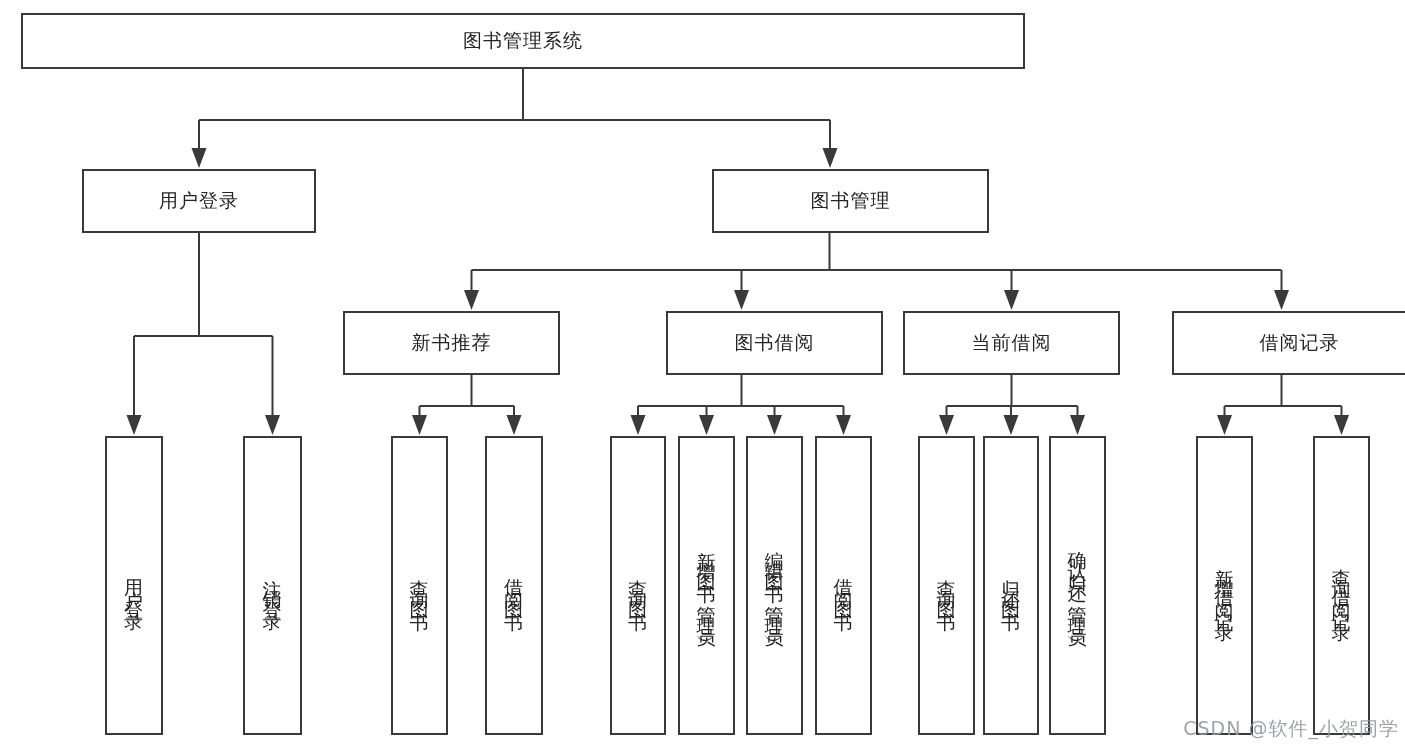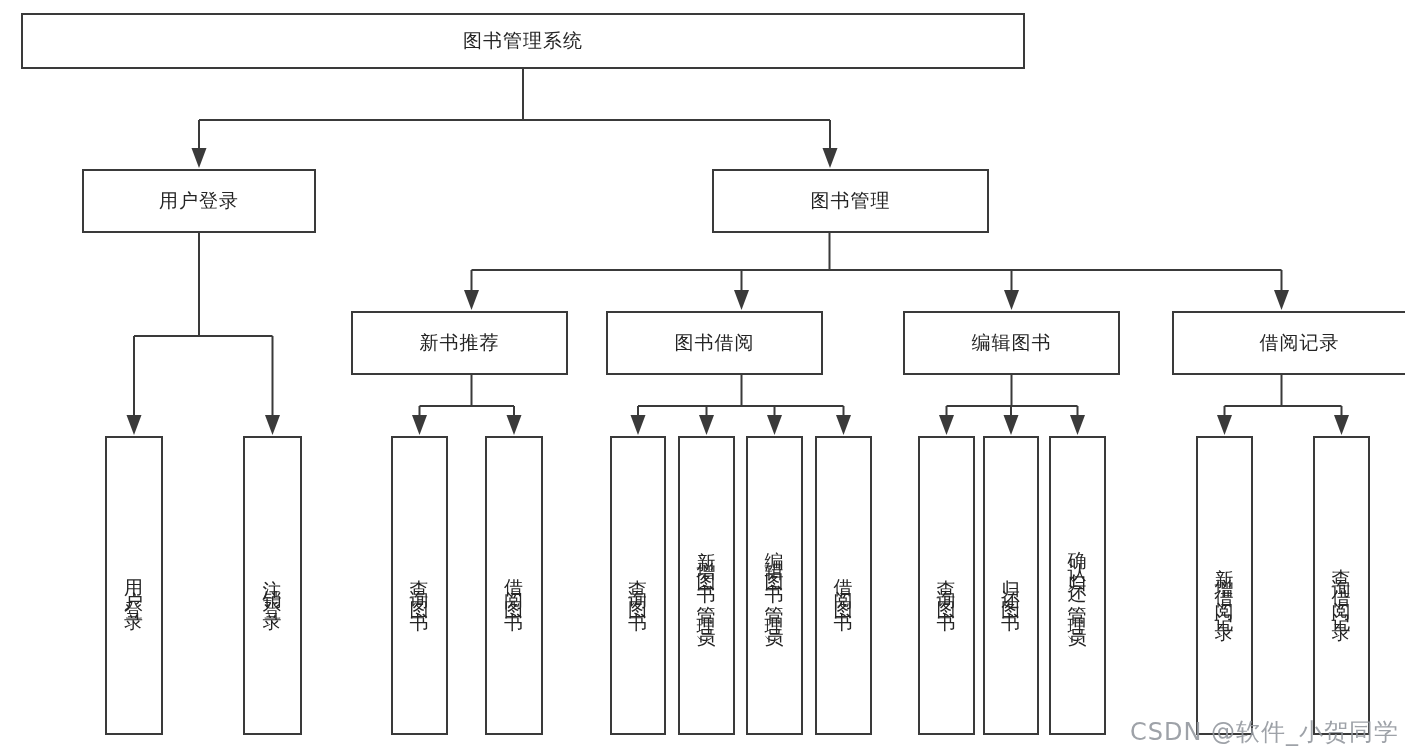--- a/index.html
+++ b/index.html
@@ -29,21 +29,21 @@
     writing-mode: vertical-rl;
     text-orientation: mixed;
     font-size: 19px;
     letter-spacing: 11px;
     line-height: 1;
   }
   .watermark {
     position: absolute;
     right: 6px;
     top: 716px;
-    font-size: 24px;
+    font-size: 19px;
     color: rgba(148, 152, 158, 0.9);
     letter-spacing: 1px;
     z-index: 3;
     white-space: nowrap;
   }
 </style>
 </head>
 <body>
 
 <div class="canvas">
@@ -85,23 +85,23 @@
       <polygon points="1217,415 1232,415 1224.5,435"></polygon>
       <polygon points="1334,415 1349,415 1341.5,435"></polygon>
     </g>
   </svg>
 
   <div class="node h" style="left:21px;top:13px;width:1004px;height:56px">图书管理系统</div>
 
   <div class="node h" style="left:82px;top:169px;width:234px;height:64px">用户登录</div>
   <div class="node h" style="left:712px;top:169px;width:277px;height:64px">图书管理</div>
 
-  <div class="node h" style="left:351px;top:311px;width:217px;height:64px">新书推荐</div>
-  <div class="node h" style="left:606px;top:311px;width:217px;height:64px">图书借阅</div>
-  <div class="node h" style="left:903px;top:311px;width:217px;height:64px">编辑图书</div>
+  <div class="node h" style="left:343px;top:311px;width:217px;height:64px">新书推荐</div>
+  <div class="node h" style="left:666px;top:311px;width:217px;height:64px">图书借阅</div>
+  <div class="node h" style="left:903px;top:311px;width:217px;height:64px">当前借阅</div>
   <div class="node h" style="left:1172px;top:311px;width:255px;height:64px">借阅记录</div>
 
   <div class="node v" style="left:105px;top:436px;width:58px;height:299px">用户登录</div>
   <div class="node v" style="left:243px;top:436px;width:59px;height:299px">注销登录</div>
 
   <div class="node v" style="left:391px;top:436px;width:57px;height:299px">查询图书</div>
   <div class="node v" style="left:485px;top:436px;width:58px;height:299px">借阅图书</div>
 
   <div class="node v" style="left:610px;top:436px;width:56px;height:299px">查询图书</div>
   <div class="node v" style="left:678px;top:436px;width:57px;height:299px">新增图书（管理员）</div>

